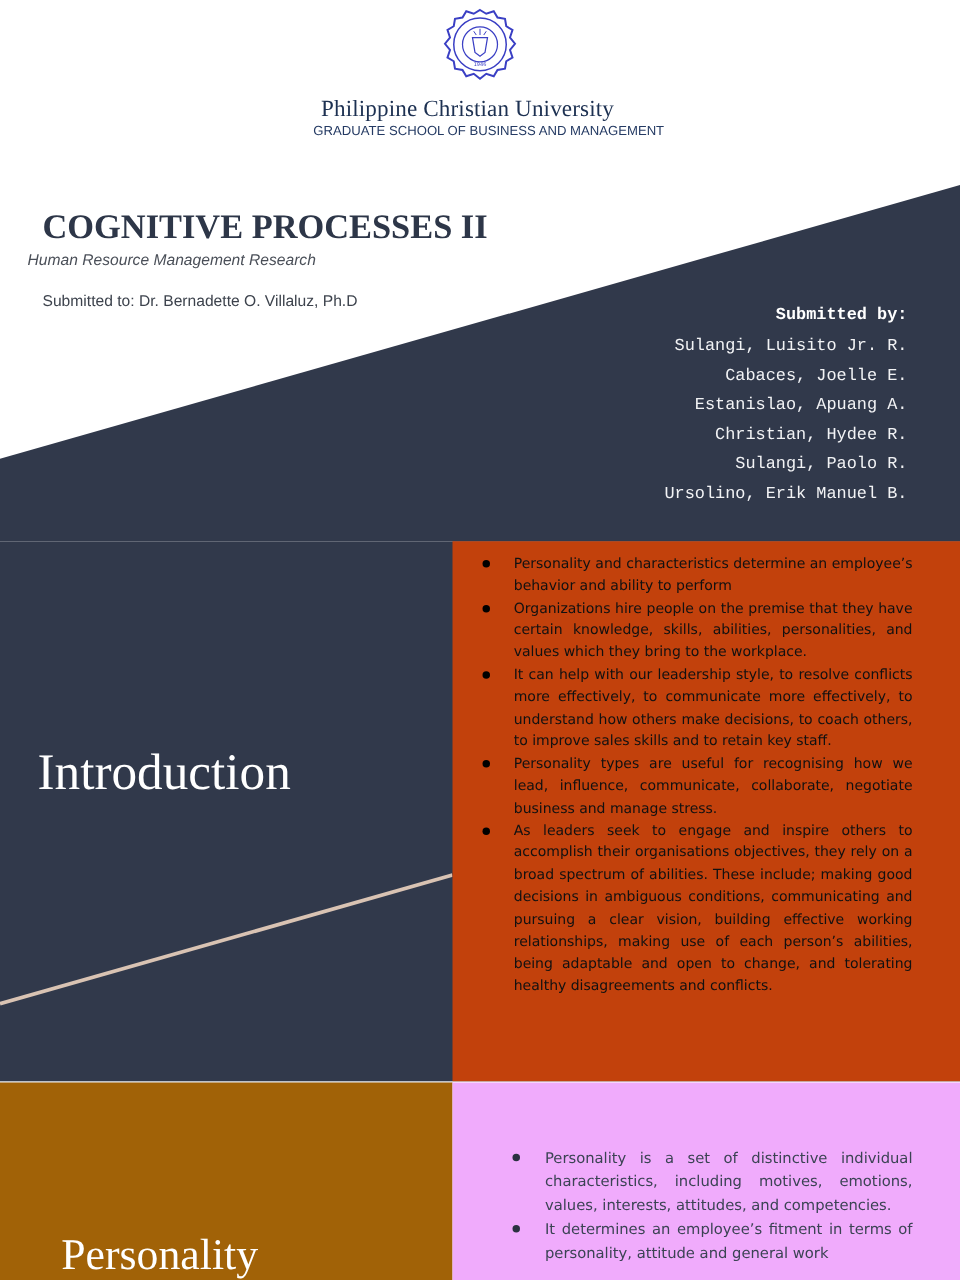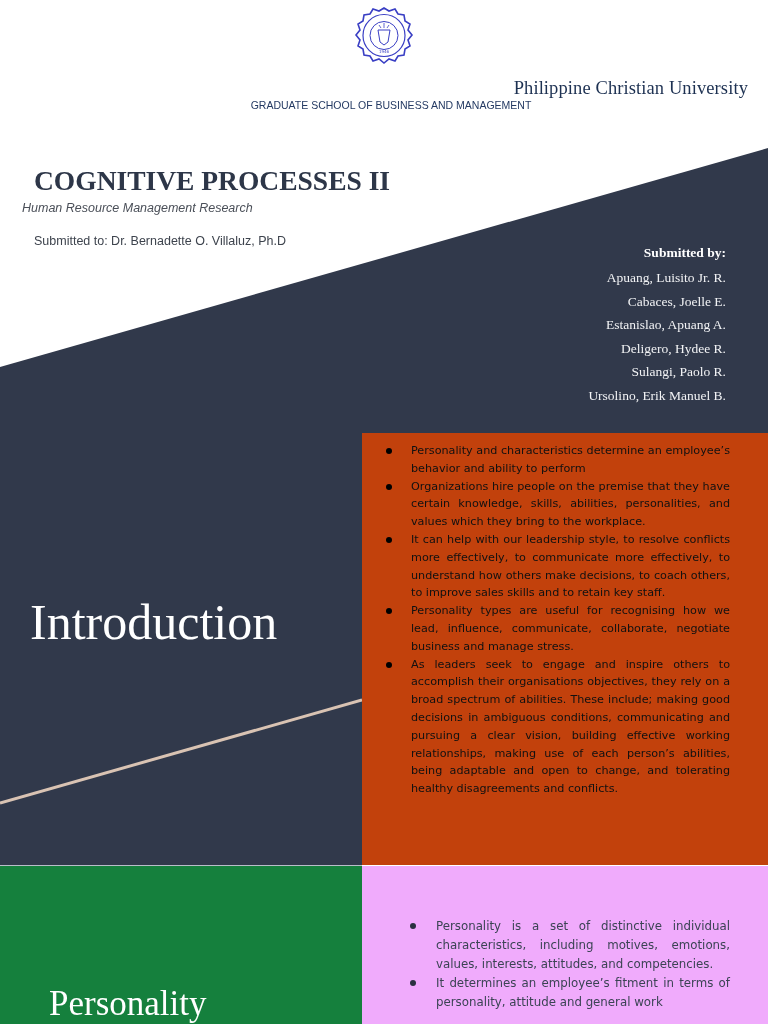--- a/index.html
+++ b/index.html
@@ -3,43 +3,43 @@
 <meta charset="utf-8">
 <style>
   html, body { margin: 0; padding: 0; }
   body { width: 768px; height: 1024px; overflow: hidden; background: #ffffff; position: relative; font-family: "Liberation Sans", sans-serif; }
   .page { position: relative; width: 768px; height: 1024px; overflow: hidden; }
 
   
   .cover { position: absolute; left: 0; top: 0; width: 768px; height: 433px; background: #ffffff; }
   .cover-diagonal { position: absolute; left: 0; top: 0; width: 768px; height: 433px; }
   .seal { position: absolute; left: 351px; top: 6px; width: 66px; height: 60px; }
-  .univ-name { position: absolute; left: 0; width: 748px; top: 78px; text-align: right; font-family: "Liberation Serif", serif; font-size: 18.5px; color: #1d3152; letter-spacing: 0.1px; }
+  .univ-name { position: absolute; left: 0; width: 748px; top: 78px; text-align: center; font-family: "Liberation Serif", serif; font-size: 18.5px; color: #1d3152; letter-spacing: 0.1px; }
   .univ-sub { position: absolute; left: 0; width: 782px; top: 99px; text-align: center; font-family: "Liberation Sans", sans-serif; font-size: 10.5px; color: #243a63; letter-spacing: 0px; }
   .title { position: absolute; left: 34px; top: 165px; font-family: Liberation Serif, serif; font-weight: bold; font-size: 27.5px; color: #2d3648; letter-spacing: 0px; }
   .subtitle { position: absolute; left: 22px; top: 201px; font-style: italic; font-size: 12.5px; color: #4a4f58; }
   .submitted-to { position: absolute; left: 34px; top: 234px; font-size: 12.5px; color: #3d434d; }
-  .submitted-by { position: absolute; right: 42px; top: 243px; text-align: right; font-family: Liberation Serif, serif; color: #ffffff; }
+  .submitted-by { position: absolute; right: 42px; top: 243px; text-align: right; font-family: Liberation Mono, monospace; color: #ffffff; }
   .submitted-by .heading { font-weight: bold; font-size: 13.5px; line-height: 20px; margin-bottom: 3px; }
   .submitted-by .name { font-size: 13.5px; line-height: 23.5px; color: #f2f3f5; }
 
   
   .intro { position: absolute; left: 0; top: 433px; width: 768px; height: 432px; background: #31394b; }
   .intro-left { position: absolute; left: 0; top: 0; width: 362px; height: 432px; }
   .intro-line { position: absolute; left: 0; top: 0; width: 362px; height: 432px; }
-  .intro-title { position: absolute; left: 30px; top: 160px; font-family: "Liberation Serif", serif; font-size: 50px; color: #ffffff; }
+  .intro-title { position: absolute; left: 30px; top: 160px; font-family: "Liberation Serif", serif; font-size: 41px; color: #ffffff; }
   .intro-panel { position: absolute; left: 362px; top: 0; width: 406px; height: 432px; background: #c2410c; }
   .bullets { list-style: none; margin: 0; padding: 0; position: absolute; left: 22px; top: 9px; width: 346px; }
   .bullets li { position: relative; padding-left: 27px; font-family: "DejaVu Sans", sans-serif; font-size: 11.2px; line-height: 17.8px; color: #111111; text-align: justify; }
   .bullets li .dot { position: absolute; left: 2px; top: 6px; width: 6px; height: 6px; border-radius: 50%; background: #000000; }
   .slide-divider { position: absolute; left: 0; top: 865px; width: 362px; height: 1px; background: #b9bec8; }
 
   
   .personality { position: absolute; left: 0; top: 866px; width: 768px; height: 158px; background: #ffffff; }
-  .pers-left { position: absolute; left: 0; top: 0; width: 362px; height: 158px; background: #15803d; }
+  .pers-left { position: absolute; left: 0; top: 0; width: 362px; height: 158px; background: #a16207; }
   .pers-title { position: absolute; left: 49px; top: 118px; font-family: "Liberation Serif", serif; font-size: 35px; color: #ffffff; white-space: nowrap; }
   .pers-panel { position: absolute; left: 362px; top: 0; width: 406px; height: 158px; background: #f0abfc; }
   .bullets2 { list-style: none; margin: 0; padding: 0; position: absolute; left: 46px; top: 51px; width: 322px; }
   .bullets2 li { position: relative; padding-left: 28px; font-family: "DejaVu Sans", sans-serif; font-size: 11.8px; line-height: 19px; color: #3b4354; text-align: justify; }
   .bullets2 li .dot { position: absolute; left: 2px; top: 6px; width: 6px; height: 6px; border-radius: 50%; background: #2a3140; }
 </style>
 </head>
 <body>
 
 <div class="page">
@@ -62,24 +62,24 @@
 
     <div class="univ-name">Philippine Christian University</div>
     <div class="univ-sub">GRADUATE SCHOOL OF BUSINESS AND MANAGEMENT</div>
 
     <h1 class="title" style="margin:0;">COGNITIVE PROCESSES II</h1>
     <div class="subtitle">Human Resource Management Research</div>
     <div class="submitted-to">Submitted to: Dr. Bernadette O. Villaluz, Ph.D</div>
 
     <div class="submitted-by">
       <div class="heading">Submitted by:</div>
-      <div class="name">Apuang, Luisito Jr. R.</div>
+      <div class="name">Sulangi, Luisito Jr. R.</div>
       <div class="name">Cabaces, Joelle E.</div>
       <div class="name">Estanislao, Apuang A.</div>
-      <div class="name">Deligero, Hydee R.</div>
+      <div class="name">Christian, Hydee R.</div>
       <div class="name">Sulangi, Paolo R.</div>
       <div class="name">Ursolino, Erik Manuel B.</div>
     </div>
   </section>
 
   <section class="intro">
     <div class="intro-left">
       <svg class="intro-line" viewBox="0 0 362 432" preserveAspectRatio="none">
         <line x1="0" y1="370" x2="362" y2="267" stroke="#d9c3b3" stroke-width="3"></line>
       </svg>

